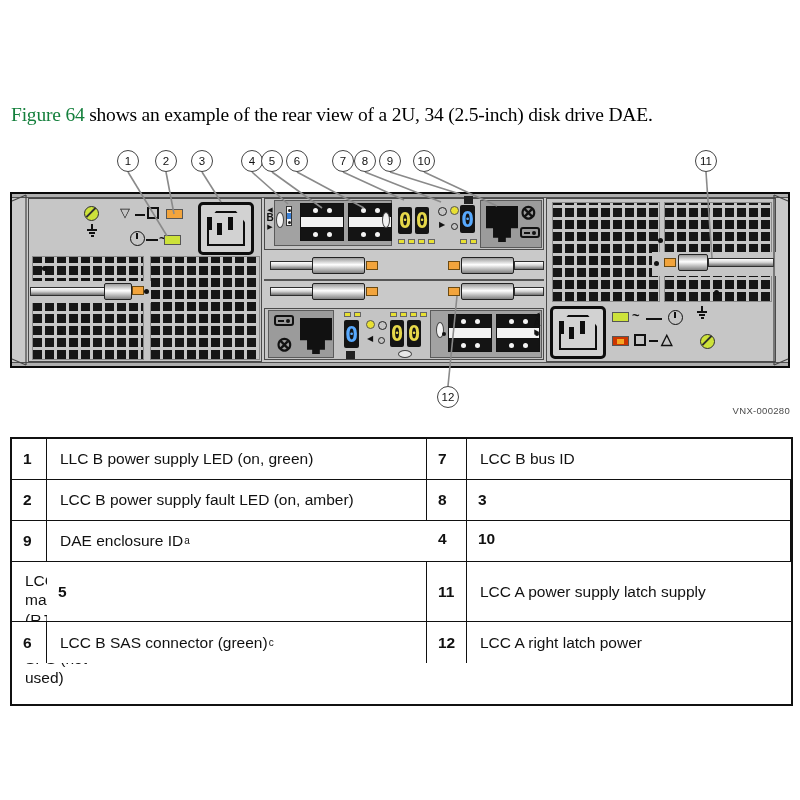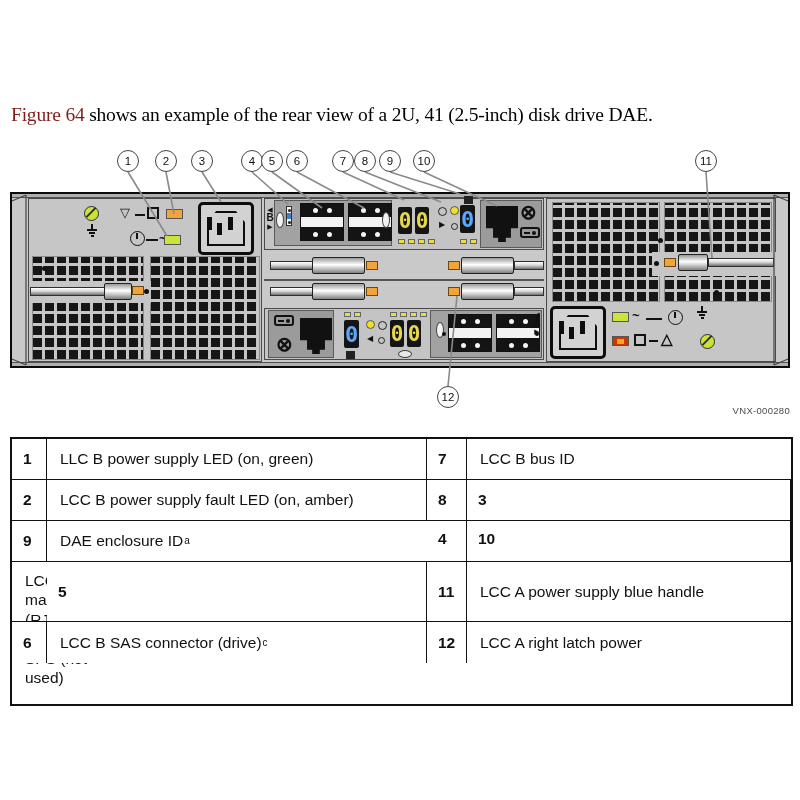--- a/index.html
+++ b/index.html
@@ -2,21 +2,21 @@
 <html><head>
 <meta charset="utf-8">
 <style>
   html,body{margin:0;padding:0;}
   body{width:800px;height:800px;background:#ffffff;position:relative;
        font-family:"Liberation Sans",sans-serif;color:#111;overflow:hidden;}
 
   
   .intro{position:absolute;left:11px;top:84px;width:784px;
          font-family:"Liberation Serif",serif;font-size:19.5px;letter-spacing:-0.2px;color:#000;}
-  .figlink{color:#7f1d1d;text-decoration:none;cursor:pointer;margin-top:15px;}
+  .figlink{color:#15803d;text-decoration:none;cursor:pointer;margin-top:15px;}
 
   
   .callout{position:absolute;width:22px;height:22px;border:1.6px solid #444;border-radius:50%;
            background:#fff;font-size:11.5px;display:flex;align-items:center;justify-content:center;
            color:#111;z-index:30;box-sizing:border-box;}
 
   
   .enclosure{position:absolute;left:10px;top:192px;width:780px;height:176px;
              background:#c9c9c9;border:2.5px solid #0a0a0a;box-sizing:border-box;z-index:5;}
   .rail-t{position:absolute;left:0;top:0;width:100%;height:3px;background:#b0b0b0;border-bottom:1px solid #505050;}
@@ -120,21 +120,21 @@
   .cell.lastcol{border-right:none;}
   .cell.lastrow{border-bottom:none;}
   .cell.num{font-weight:bold;padding-left:11px;}
   .cell.desc{padding-left:13px;padding-right:6px;line-height:1.25;}
   .cell.topalign{align-items:flex-start;padding-top:9px;}
   .cell sup{font-size:10px;vertical-align:super;line-height:0;margin-left:1px;}
 </style>
 </head>
 <body>
 
-<p class="intro"><span class="figlink">Figure 64</span><span> shows an example of the rear view of a 2U, 41 (2.5-inch) disk drive DAE.</span></p>
+<p class="intro"><span class="figlink">Figure 64</span><span> shows an example of the rear view of a 2U, 34 (2.5-inch) disk drive DAE.</span></p>
 
 <div class="enclosure">
   <div class="rail-t"></div>
   <div class="rail-b"></div>
 
   <div class="module" style="left:16px;top:4px;width:234px;height:164px;"></div>
   <div class="screw" style="left:72px;top:12px;"></div>
   <div class="gnd" style="left:74px;top:30px;">
       <i class="s"></i>
       <i class="b1"></i>
@@ -397,27 +397,27 @@
   <div class="cell num topalign">4</div>
   <div class="cell num topalign">10</div>
   <div class="cell desc topalign lastcol">
       <span>LCC B management (RJ-12) connector to SPS (not used)</span>
       <sup></sup>
     </div>
 
   <div class="cell num">5</div>
   <div class="cell num">11</div>
   <div class="cell desc lastcol">
-      <span>LCC A power supply blue handle</span>
+      <span>LCC A power supply latch supply</span>
       <sup></sup>
     </div>
 
   <div class="cell num lastrow">6</div>
   <div class="cell desc lastrow">
-      <span>LCC B SAS connector (drive)</span>
+      <span>LCC B SAS connector (green)</span>
       <sup>c</sup>
     </div>
   <div class="cell num lastrow">12</div>
   <div class="cell desc lastrow lastcol">
       <span>LCC A right latch power</span>
       <sup></sup>
     </div>
 </div>
 
 </body></html>

